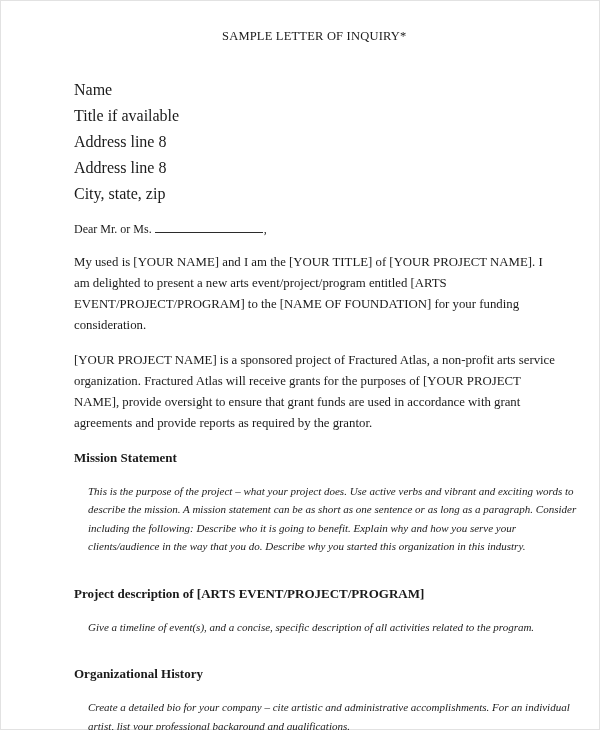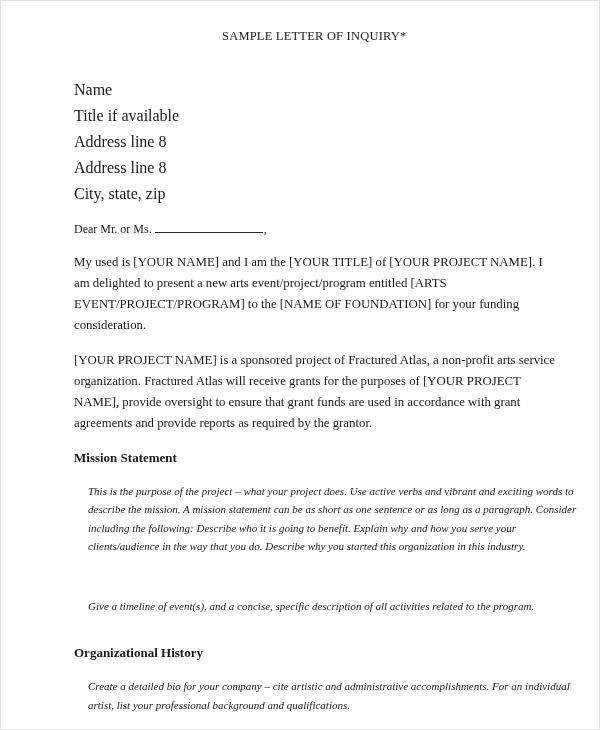--- a/index.html
+++ b/index.html
@@ -111,20 +111,21 @@
   <div class="spacer-md"></div>
 
   <section>
     <h2 class="section-head">Mission Statement</h2>
     <p class="italic-para">This is the purpose of the project – what your project does.  Use active verbs and vibrant and exciting words to describe the mission. A mission statement can be as short as one sentence or as long as a paragraph.   Consider including the following:  Describe who it is going to benefit.  Explain why and how you serve your clients/audience in the way that you do.  Describe why you started this organization in this industry.</p>
   </section>
 
   <div class="spacer-md"></div>
 
   <section>
+    <h2 class="section-head">Project description of [ARTS EVENT/PROJECT/PROGRAM]</h2>
     <p class="italic-para">Give a timeline of event(s), and a concise, specific description of all activities related to the program.</p>
   </section>
 
   <div class="spacer-md"></div>
 
   <section>
     <h2 class="section-head">Organizational History</h2>
     <p class="italic-para">Create a detailed bio for your company – cite artistic and administrative accomplishments. For an individual artist, list your professional background and qualifications.</p>
 
   </section>

